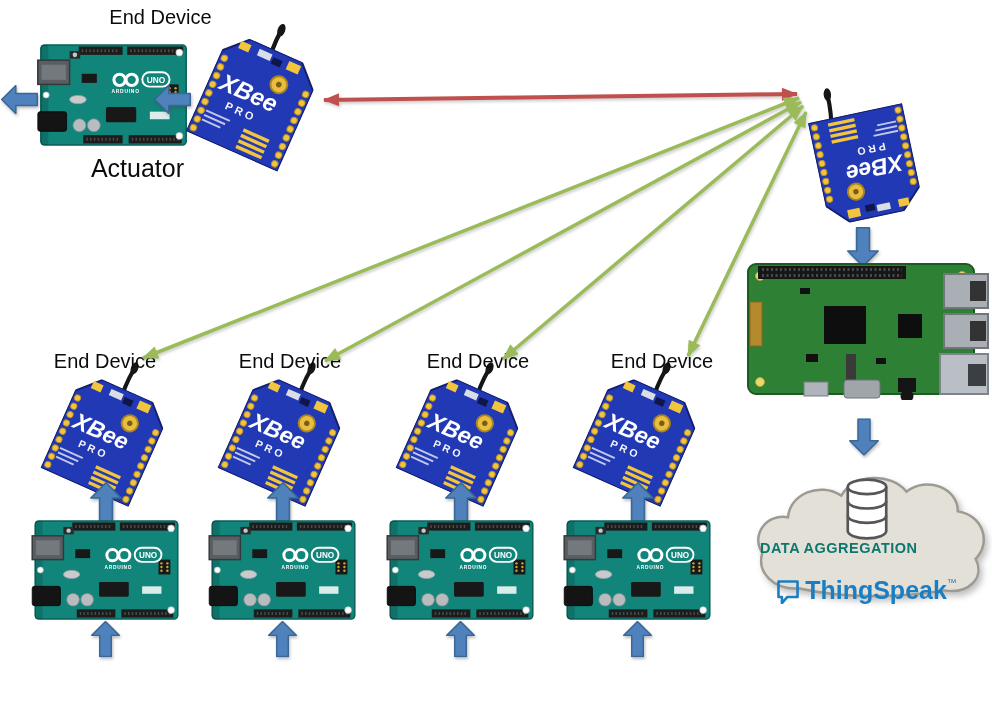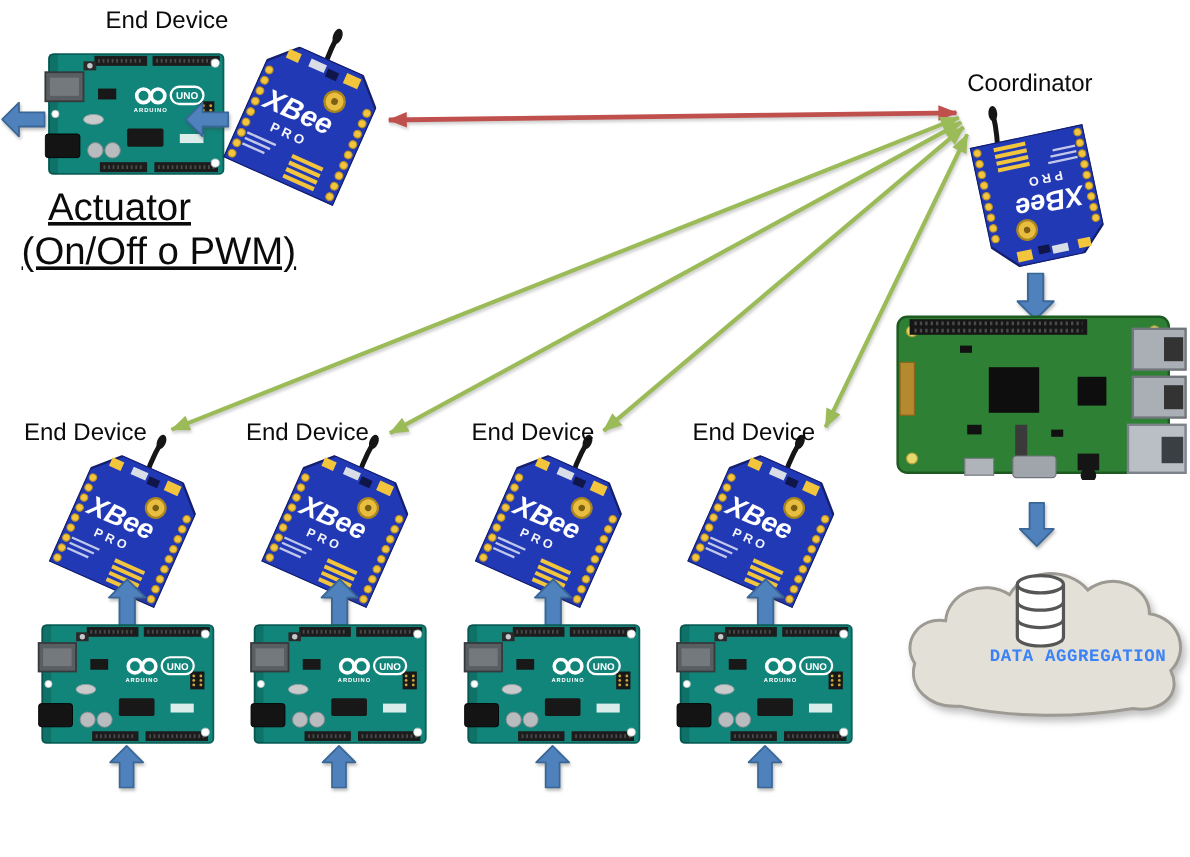--- a/index.html
+++ b/index.html
@@ -1,30 +1,30 @@
 <!DOCTYPE html>
 <html><head>
 <meta charset="utf-8">
 <style>
   html,body { margin:0; padding:0; background:#fff; }
   .canvas {
     position:relative; width:992px; height:714px; background:#ffffff;
     overflow:hidden; font-family:"Liberation Sans", sans-serif;
   }
-  .lbl { position:absolute; white-space:nowrap; color:#0b0b0b; z-index:20; }
+  .lbl { position:absolute; text-align:center; white-space:nowrap; color:#0b0b0b; z-index:20; }
   .lbl-md { font-size:20px; }
-  .lbl-lg { font-size:32px;text-decoration:underline; }
+  .lbl-lg { font-size:25px; }
   svg.abs { position:absolute; overflow:visible; z-index:10; transform-origin:center center; }
   .blue-arrow { filter: drop-shadow(1.5px 2px 1.5px rgba(60,60,60,.35)); }
   .overlay { position:absolute; left:0; top:0; z-index:30; pointer-events:none;
              filter: drop-shadow(1.5px 2.5px 1.5px rgba(0,0,0,.20)); }
   .cloud-shadow { filter: drop-shadow(3px 4px 3px rgba(0,0,0,.25)); }
   .sensor-col { position:absolute; top:0; width:170px; height:714px; }
-  .cloud-text { position:absolute; text-align:right; font-weight:bold; color:#3b82f6;
-                font-size:14.5px; letter-spacing:.5px; z-index:20;font-family:Liberation Mono, monospace; }
+  .cloud-text { position:absolute; text-align:left; font-weight:bold; color:#0f766e;
+                font-size:14.5px; letter-spacing:.5px; z-index:20; }
   .ts-row { position:absolute; display:flex; align-items:center; justify-content:center; z-index:20; }
   .ts-brand { font-size:25px; font-weight:bold; color:#1b7ec2; margin-left:4px; }
   .ts-tm { font-size:10px; color:#1b7ec2; vertical-align:top; position:relative; top:-8px; }
   .defs-holder { position:absolute; width:0; height:0; }
 </style>
 </head>
 <body>
 
 <div class="canvas">
 
@@ -201,23 +201,21 @@
     </svg>
 
   <svg class="abs" style="left:262px; top:22px; width:24px; height:50px; transform:rotate(10deg);" viewBox="0 0 24 52">
       <use href="#sym-antenna"></use>
     </svg>
   <svg class="abs" style="left:204px; top:46px; width:100px; height:110px; transform:rotate(24deg);" viewBox="0 0 100 110">
       <use href="#sym-xbee"></use>
     </svg>
 
   <div class="lbl lbl-lg" style="left:40px; top:154px; width:195px;">Actuator</div>
-  <div class="lbl lbl-lg" style="left:18px; top:191px; width:240px;">(On/Off o PWM)</div>
-
-  <div class="lbl lbl-md" style="left:806px; top:59px; width:155px;">Coordinator</div>
+
 
   <svg class="abs" style="left:818px; top:88px; width:24px; height:48px; transform:scaleX(-1) rotate(-5deg);" viewBox="0 0 24 52">
       <use href="#sym-antenna"></use>
     </svg>
   <svg class="abs" style="left:818px; top:112px; width:96px; height:106px; transform:rotate(168deg);" viewBox="0 0 100 110">
       <use href="#sym-xbee"></use>
     </svg>
 
   <svg class="abs blue-arrow" style="left:847px; top:226px; width:32px; height:42px;" viewBox="0 0 40 50">
       <use href="#sym-arrow-down"></use>
@@ -231,20 +229,27 @@
       <use href="#sym-arrow-down"></use>
     </svg>
 
   <svg class="abs cloud-shadow" style="left:748px; top:464px; width:238px; height:158px;" viewBox="0 0 240 160">
       <use href="#sym-cloud"></use>
     </svg>
   <svg class="abs" style="left:842px; top:476px; width:50px; height:66px;" viewBox="0 0 52 68">
       <use href="#sym-cylinder"></use>
     </svg>
   <div class="cloud-text" style="left:760px; top:540px; width:212px;">DATA AGGREGATION</div>
+  <div class="ts-row" style="left:760px; top:576px; width:212px;">
+    <svg style="width:26px; height:26px;" viewBox="0 0 30 30">
+        <use href="#sym-bubble"></use>
+      </svg>
+    <span class="ts-brand">ThingSpeak</span>
+    <span class="ts-tm">™</span>
+  </div>
 
   <div class="sensor-col" style="left:20px;">
     <div class="lbl lbl-md" style="left:0; top:350px; width:170px;">End Device</div>
     <svg class="abs" style="left:96px; top:360px; width:22px; height:48px; transform:rotate(12deg);" viewBox="0 0 24 52">
         <use href="#sym-antenna"></use>
       </svg>
     <svg class="abs" style="left:38px; top:386px; width:96px; height:106px; transform:rotate(24deg);" viewBox="0 0 100 110">
         <use href="#sym-xbee"></use>
       </svg>
     <svg class="abs blue-arrow" style="left:70px; top:482px; width:32px; height:40px;" viewBox="0 0 40 50">

